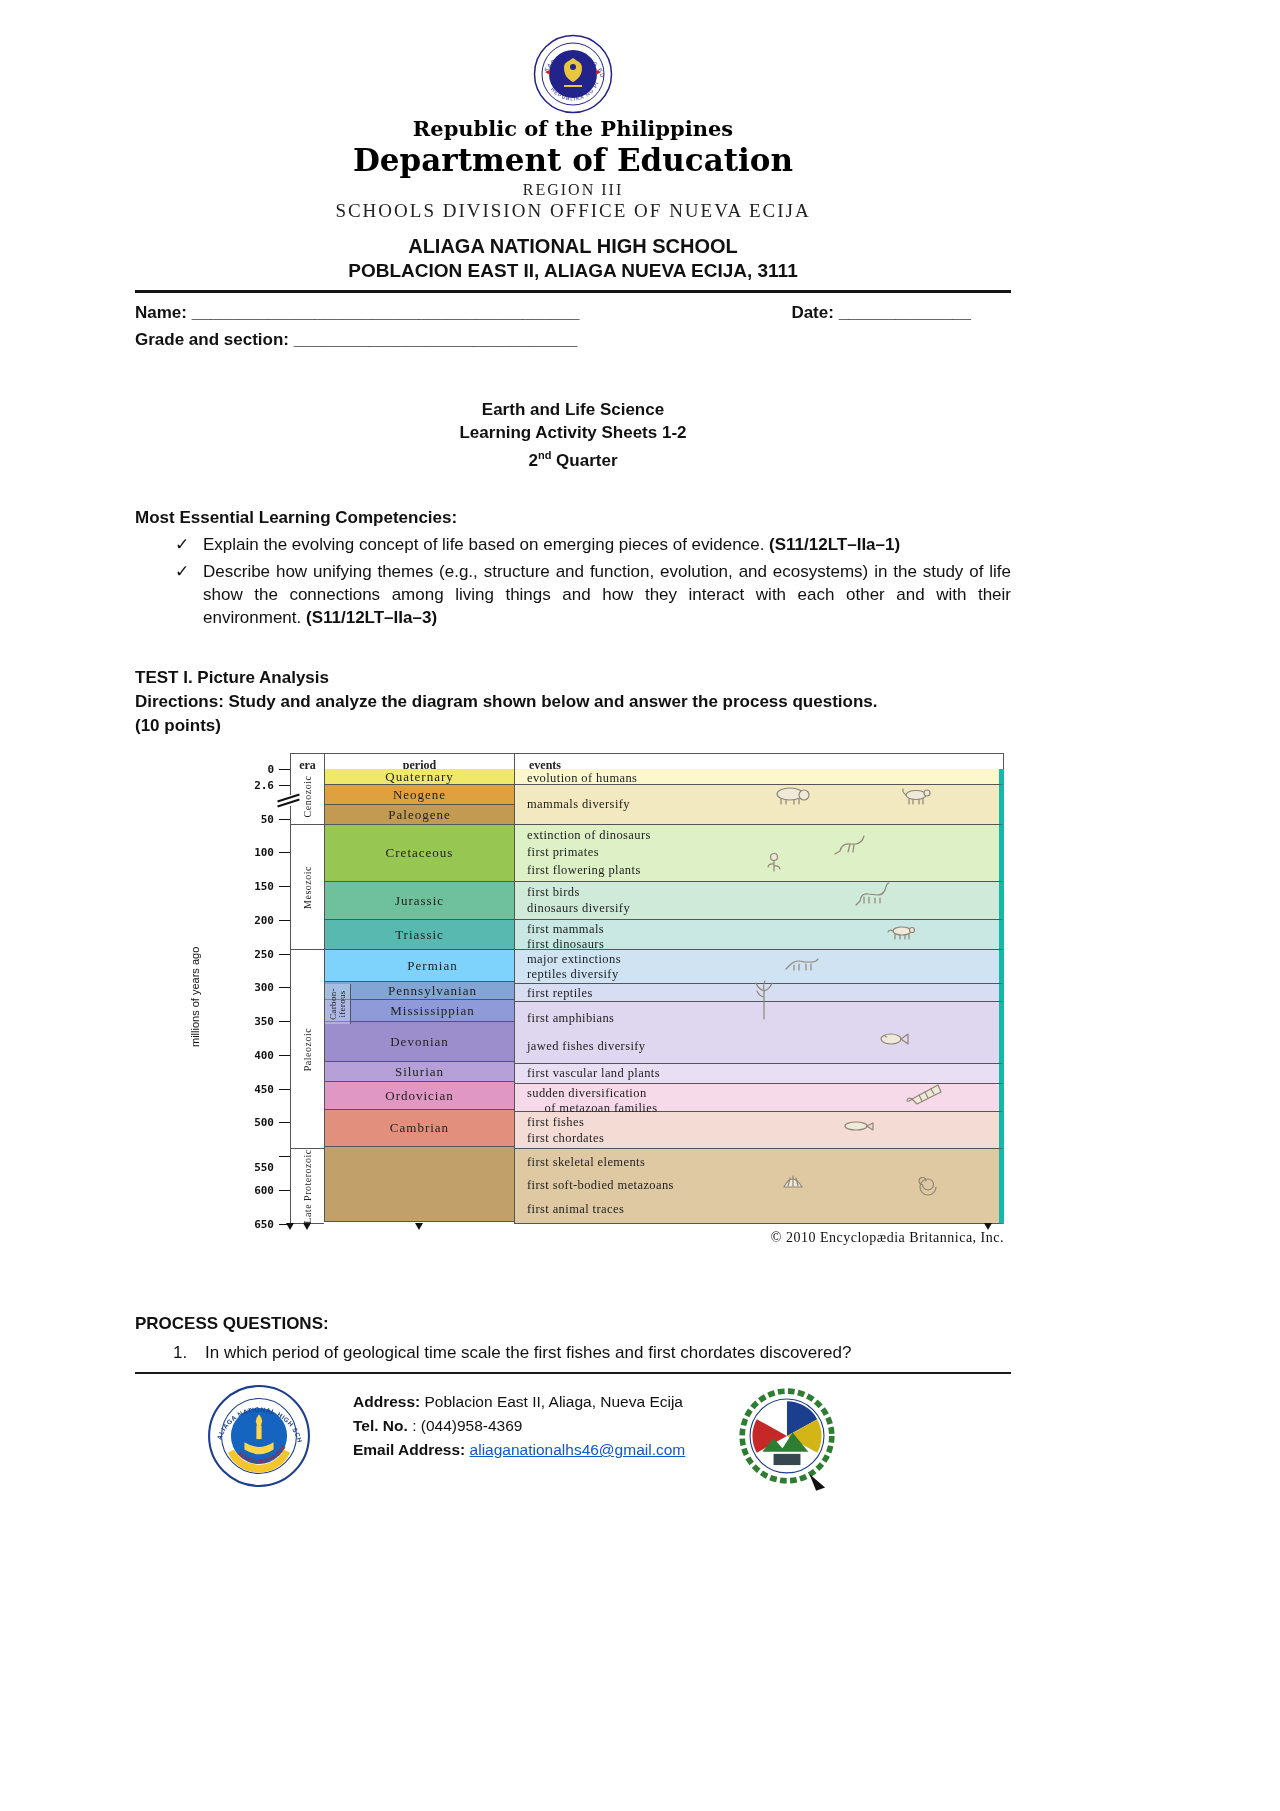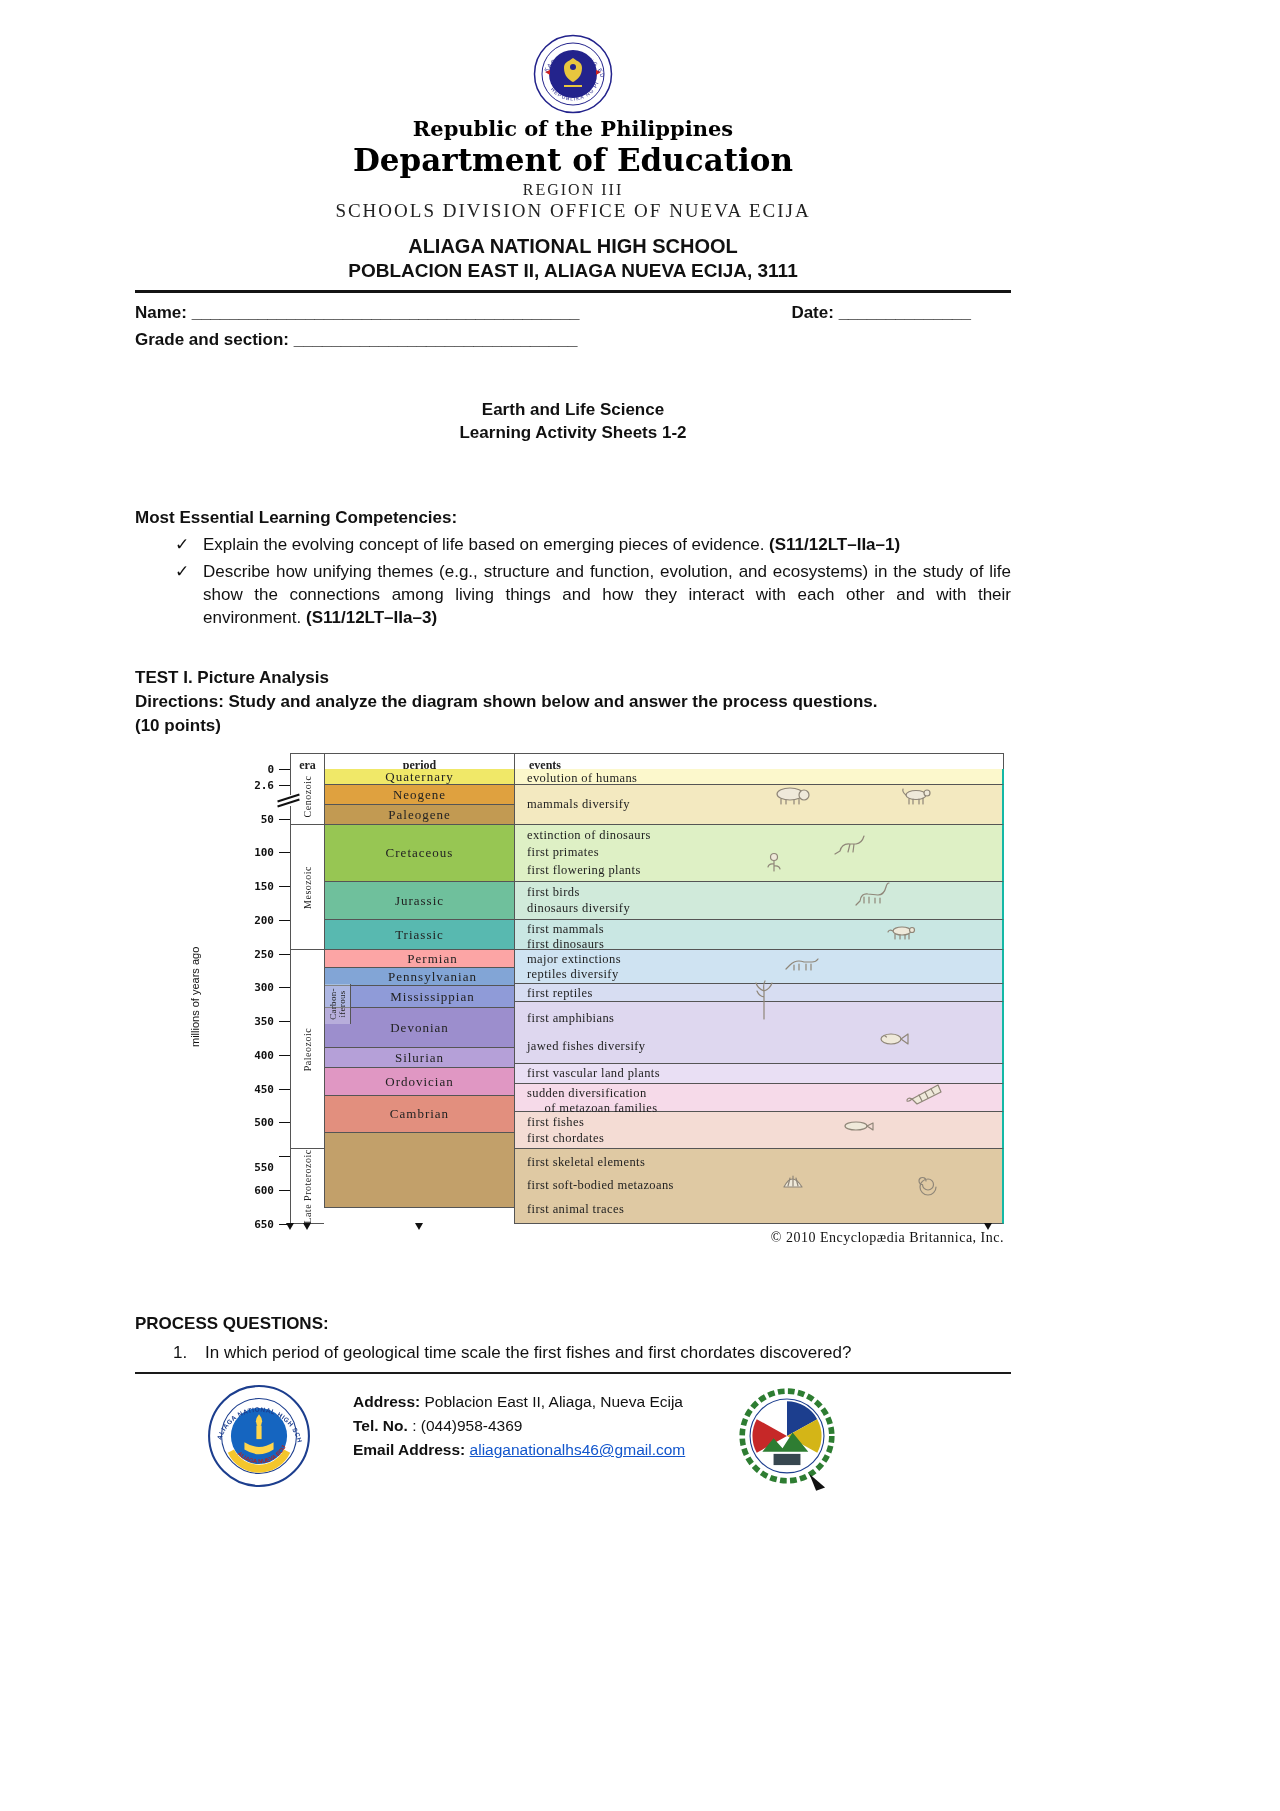--- a/index.html
+++ b/index.html
@@ -61,21 +61,21 @@
   .gh { height:24px; border:1px solid #555; border-right:none; background:#fff; color:#222;
         font-family:"Liberation Serif", serif; font-size:12px; font-weight:bold;
         display:flex; align-items:center; justify-content:center; }
   .gh0 { width:34px; } .gh1 { width:190px; }
   .gh2 { width:490px; border-right:1px solid #555; justify-content:flex-start; padding-left:14px; }
 
   .gts-grid { display:flex; margin-left:100px; }
   .col { display:flex; flex-direction:column; }
   .col-era { width:34px; } .col-period { width:190px; } .col-events { width:490px; }
   .cell { border-left:1px solid #555; border-bottom:1px solid #555; flex:none; }
-  .col-events .cell { border-right:2px solid #14b8a6; }
+  .col-events .cell { border-right:5px solid #14b8a6; }
   .era-cell { background:#fff; display:flex; align-items:center; justify-content:center; overflow:hidden; }
   .era-cell span { transform:rotate(-90deg); white-space:nowrap; font-family:"Liberation Serif", serif;
                    font-size:10px; letter-spacing:.5px; color:#222; }
   .per-cell { display:flex; align-items:center; justify-content:center;
               font-family:"Liberation Serif", serif; font-size:13px; letter-spacing:1px; color:#222; }
   .per-cell.carb { padding-left:26px; }
   .ev-cell { display:flex; flex-direction:column; justify-content:space-around;
              padding:2px 6px 2px 12px; font-family:"Liberation Serif", serif;
              font-size:12.5px; letter-spacing:.4px; color:#222; }
   .carb-overlay { position:absolute; left:135px; width:26px; background:rgba(255,255,255,.28);
@@ -148,20 +148,21 @@
     </div>
     <div class="form-row2">
       <span>Grade and section:</span>
       <span>______________________________</span>
     </div>
   </div>
 
   <div class="activity-title">
     <div>Earth and Life Science</div>
     <div>Learning Activity Sheets 1-2</div>
+    <div><span>2</span><sup>nd</sup><span> Quarter</span></div>
   </div>
 
   <div class="melc">
     <div class="melc-h">Most Essential Learning Competencies:</div>
     <div class="melc-item">
       <span class="melc-check">✓</span>
       <span class="melc-body"><span>Explain the evolving concept of life based on emerging pieces of evidence. </span><b>(S11/12LT–IIa–1)</b></span>
     </div>
     <div class="melc-item">
       <span class="melc-check">✓</span>
@@ -198,21 +199,21 @@
               <span>Late Proterozoic</span>
             </div>
           </div>
         <div class="col col-period" id="col-period">
             <div class="cell per-cell" style="height: 16px; background: rgb(240, 232, 104);">Quaternary</div>
             <div class="cell per-cell" style="height: 20px; background: rgb(223, 161, 63);">Neogene</div>
             <div class="cell per-cell" style="height: 20px; background: rgb(194, 154, 82);">Paleogene</div>
             <div class="cell per-cell" style="height: 57px; background: rgb(151, 198, 83);">Cretaceous</div>
             <div class="cell per-cell" style="height: 38px; background: rgb(111, 192, 156);">Jurassic</div>
             <div class="cell per-cell" style="height: 30px; background: rgb(88, 185, 176);">Triassic</div>
-            <div class="cell per-cell" style="height: 18px; background: #fca5a5; padding-left: 26px;">Permian</div>
+            <div class="cell per-cell" style="height: 32px; background: #7dd3fc; padding-left: 26px;">Permian</div>
             <div class="cell per-cell carb" style="height: 18px; background: rgb(130, 165, 214);">Pennsylvanian</div>
             <div class="cell per-cell carb" style="height: 22px; background: rgb(143, 155, 216);">Mississippian</div>
             <div class="cell per-cell" style="height: 40px; background: rgb(156, 142, 205);">Devonian</div>
             <div class="cell per-cell" style="height: 20px; background: rgb(181, 160, 216);">Silurian</div>
             <div class="cell per-cell" style="height: 28px; background: rgb(224, 151, 195);">Ordovician</div>
             <div class="cell per-cell" style="height: 37px; background: rgb(226, 143, 126);">Cambrian</div>
             <div class="cell per-cell" style="height: 75px; background: rgb(194, 160, 106);"></div>
           </div>
         <div class="col col-events" id="col-events">
             <div class="cell ev-cell" style="height: 16px; background: rgb(252, 248, 204);">

